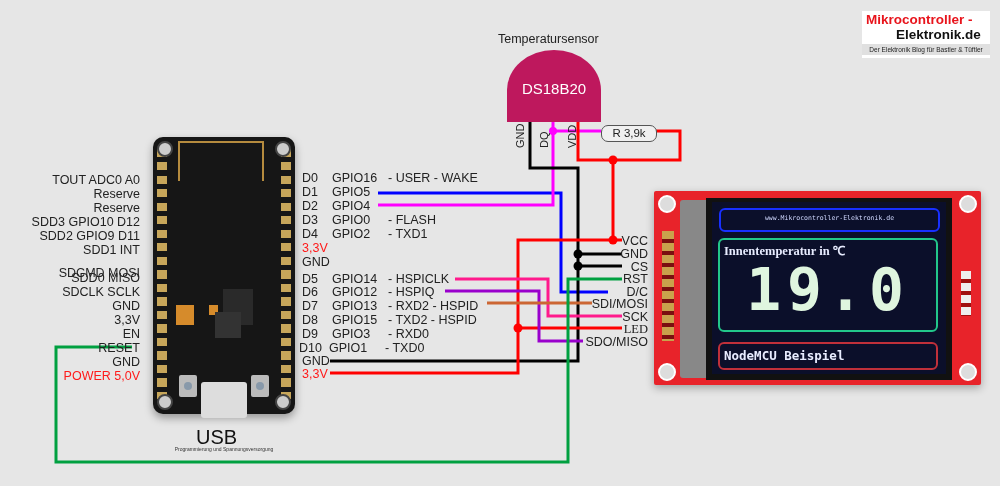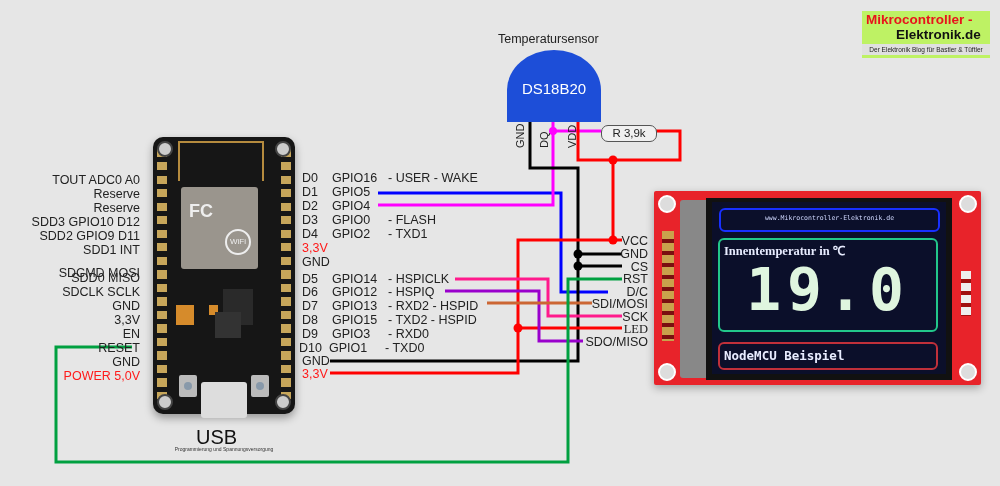--- a/index.html
+++ b/index.html
@@ -3,27 +3,27 @@
 <meta charset="utf-8">
 <style>
   html, body { margin:0; padding:0; }
   body { width:1000px; height:486px; background:#e6e6e6; position:relative; overflow:hidden;
          font-family:"Liberation Sans", sans-serif; color:#222; }
   .lbl { position:absolute; font-size:12.5px; line-height:14px; white-space:nowrap; }
   .right { text-align:right; }
   .red { color:#ff1a1a; }
   #wires { position:absolute; left:0; top:0; width:1000px; height:486px; }
   
-  .logo { position:absolute; left:862px; top:11px; width:128px; height:47px; background:#bef264; }
+  .logo { position:absolute; left:862px; top:11px; width:128px; height:47px; background:#ffffff; }
   .logo .l1 { position:absolute; left:4px; top:1px; font-size:13.5px; font-weight:bold; color:#e8141c; white-space:nowrap; }
   .logo .l2 { position:absolute; left:34px; top:16px; font-size:13.5px; font-weight:bold; color:#111; white-space:nowrap; }
   .logo .l3 { position:absolute; left:0; top:33px; width:128px; background:#e0e0e0; font-size:6.5px; color:#222; text-align:center; padding:2px 0; white-space:nowrap; }
   
   .sensor-title { position:absolute; left:498px; top:32px; font-size:12.5px; color:#222; }
-  .sensor { position:absolute; left:507px; top:50px; width:94px; height:72px; background:#1d4ed8;
+  .sensor { position:absolute; left:507px; top:50px; width:94px; height:72px; background:#be185d;
             border-radius:47px 47px 0 0 / 40px 40px 0 0; }
   .sensor .name { position:absolute; left:0; right:0; top:30px; text-align:center; color:#fff; font-size:15px; }
   .pinlbl { position:absolute; font-size:11px; color:#222; transform:rotate(-90deg); transform-origin:left top; white-space:nowrap; }
   .resistor { position:absolute; left:601px; top:125px; width:54px; height:15px; border:1.5px solid #555; border-radius:7px; background:#f0f0f0;
               font-size:11.5px; line-height:15px; text-align:center; color:#222; }
   
   .board { position:absolute; left:153px; top:137px; width:142px; height:277px; background:#161616; border-radius:10px;
            box-shadow: 0 4px 8px rgba(0,0,0,0.35); }
   .board .antenna { position:absolute; left:25px; top:4px; width:82px; height:38px; border:2px solid #b58b3e; border-bottom:none; }
   .board .module { position:absolute; left:28px; top:50px; width:77px; height:82px; background:#9a958d; border-radius:3px; }
@@ -146,24 +146,20 @@
   <div class="lbl" style="left:302px;top:327px;"><span style="display:inline-block;width:30px">D9</span><span style="display:inline-block;width:56px">GPIO3</span><span>- RXD0</span></div>
   <div class="lbl" style="left:299px;top:341px;"><span style="display:inline-block;width:30px">D10</span><span style="display:inline-block;width:56px">GPIO1</span><span>- TXD0</span></div>
   <div class="lbl" style="left:302px;top:354px;">GND</div>
   <div class="lbl red" style="left:302px;top:367px;">3,3V</div>
 </div>
 
 <div class="board">
   <div class="pins-l"></div>
   <div class="pins-r"></div>
   <div class="antenna"></div>
-  <div class="module">
-    <div class="fc">FC</div>
-    <div class="wifi">WiFi</div>
-  </div>
   <div class="reg"></div>
   <div class="cap"></div>
   <div class="cap2"></div>
   <div class="chip"></div>
   <div class="btn" style="left:26px;"></div>
   <div class="btn" style="left:98px;"></div>
   <div class="usb"></div>
   <div class="hole" style="left:4px;top:4px;"></div>
   <div class="hole" style="right:4px;top:4px;"></div>
   <div class="hole" style="left:4px;bottom:4px;"></div>

